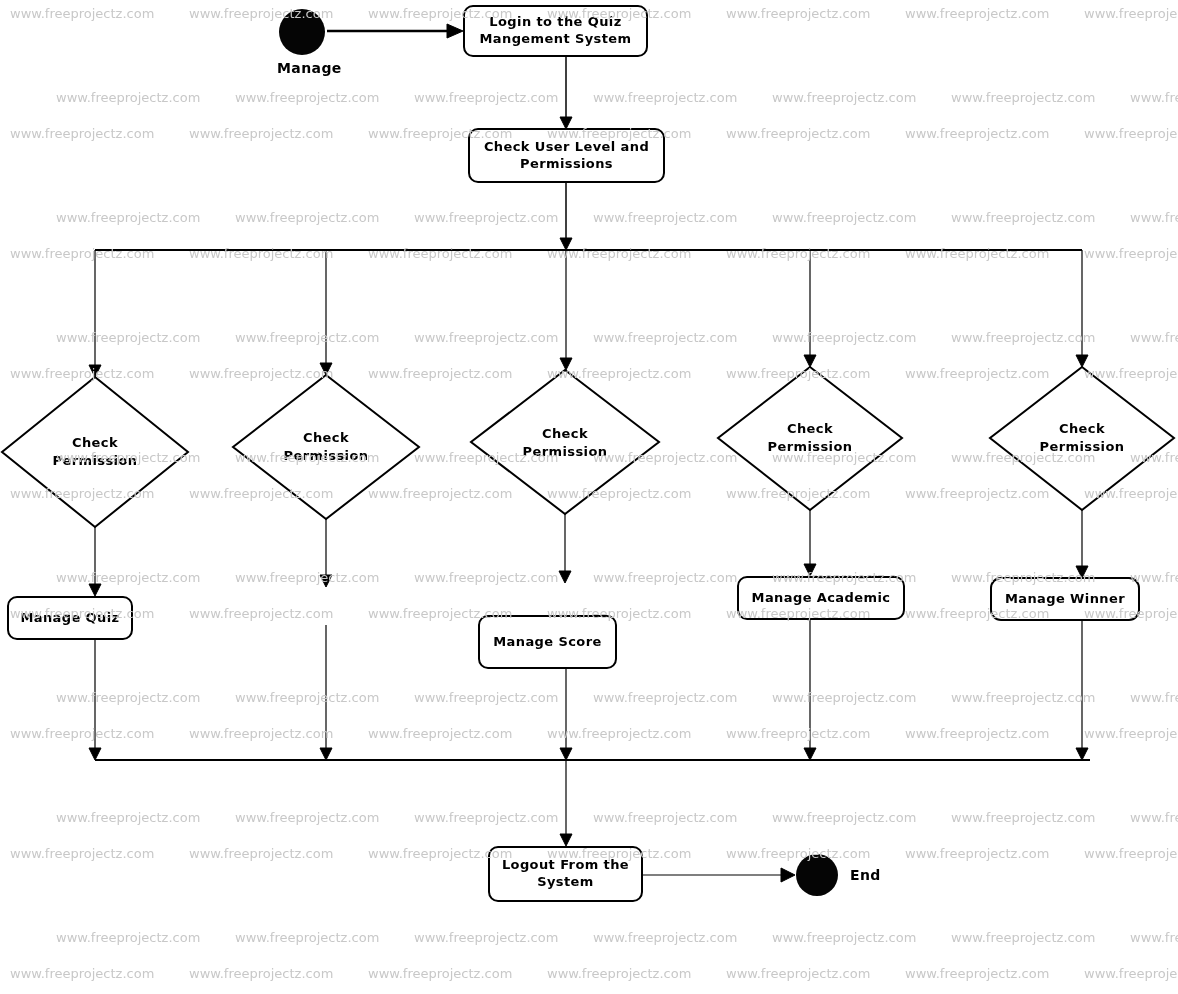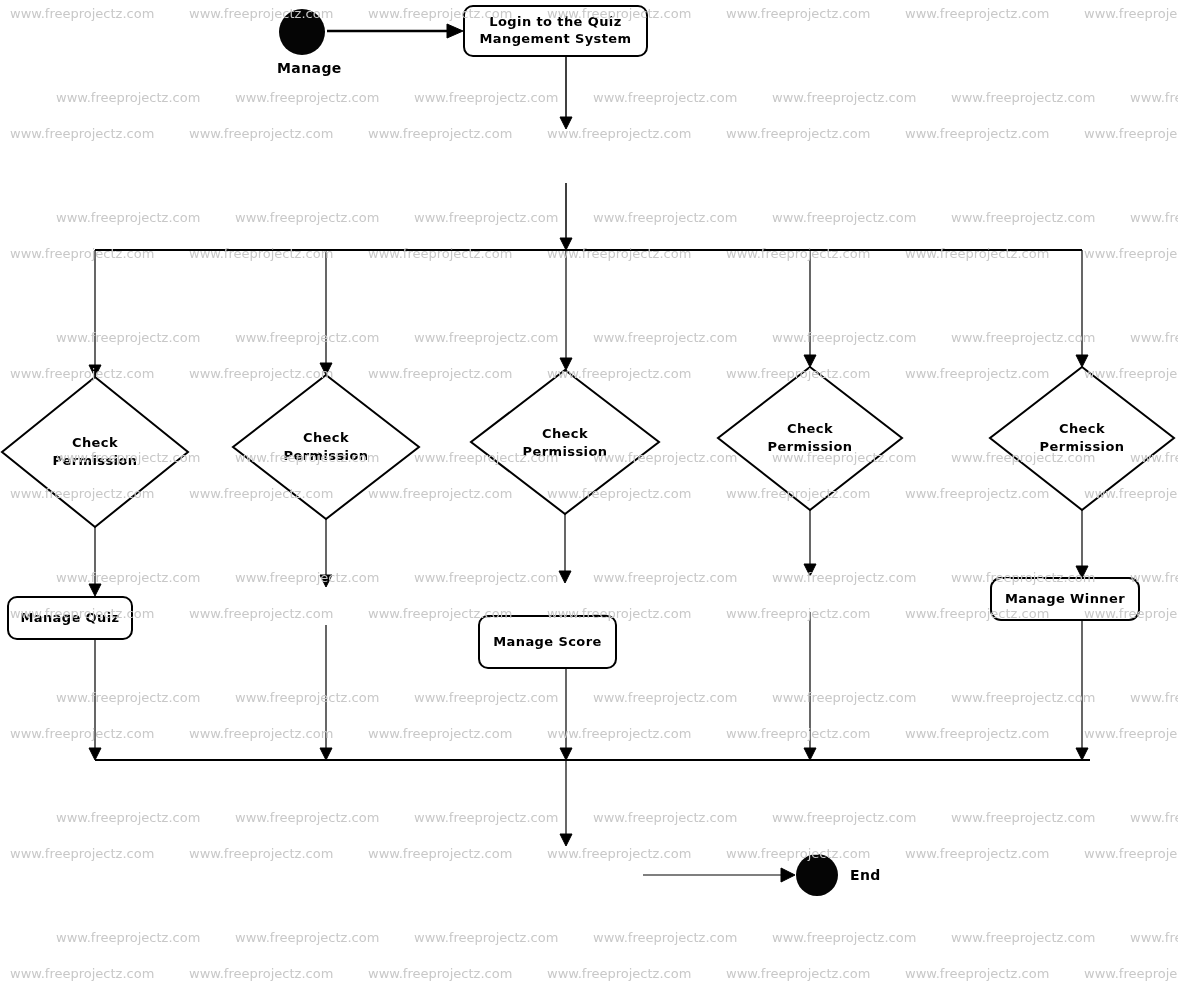--- a/index.html
+++ b/index.html
@@ -102,31 +102,34 @@
     </g>
   </svg>
 
   <div class="circle" style="left:279px;top:9px;width:46px;height:46px;"></div>
   <div class="tag" style="left:277px;top:60px;width:52px;text-align:center;">Manage</div>
 
   <div class="circle" style="left:796px;top:854px;width:42px;height:42px;"></div>
   <div class="tag" style="left:850px;top:867px;">End</div>
 
   <div class="box" style="left:463px;top:5px;width:185px;height:52px;">Login to the Quiz Mangement System</div>
+  <div class="box" style="left:468px;top:128px;width:197px;height:55px;">Check User Level and Permissions</div>
 
   <div class="dlabel" style="left:95px;top:452px;width:112px;">Check Permission</div>
   <div class="dlabel" style="left:326px;top:447px;width:112px;">Check Permission</div>
   <div class="dlabel" style="left:565px;top:443px;width:112px;">Check Permission</div>
   <div class="dlabel" style="left:810px;top:438px;width:112px;">Check Permission</div>
   <div class="dlabel" style="left:1082px;top:438px;width:112px;">Check Permission</div>
 
   <div class="box" style="left:7px;top:596px;width:126px;height:35px;">Manage Quiz</div>
   <div class="box" style="left:478px;top:583px;width:139px;height:54px;margin-top:32px;">Manage Score</div>
+  <div class="box" style="left:737px;top:576px;width:168px;height:36px;">Manage Academic</div>
   <div class="box" style="left:990px;top:577px;width:150px;height:23px;border-radius:11px;">Manage Winner</div>
 
+  <div class="box" style="left:488px;top:846px;width:155px;height:56px;">Logout From the System</div>
 
 
   <div id="watermarks">
       <span class="wm" style="left: 10px; top: 6px; color: rgb(200, 200, 200);">www.freeprojectz.com</span>
       <span class="wm" style="left: 189px; top: 6px; color: rgb(200, 200, 200);">www.freeprojectz.com</span>
       <span class="wm" style="left: 368px; top: 6px; color: rgb(200, 200, 200);">www.freeprojectz.com</span>
       <span class="wm" style="left: 547px; top: 6px; color: rgb(200, 200, 200);">www.freeprojectz.com</span>
       <span class="wm" style="left: 726px; top: 6px; color: rgb(200, 200, 200);">www.freeprojectz.com</span>
       <span class="wm" style="left: 905px; top: 6px; color: rgb(200, 200, 200);">www.freeprojectz.com</span>
       <span class="wm" style="left: 1084px; top: 6px; color: rgb(200, 200, 200);">www.freeprojectz.com</span>

